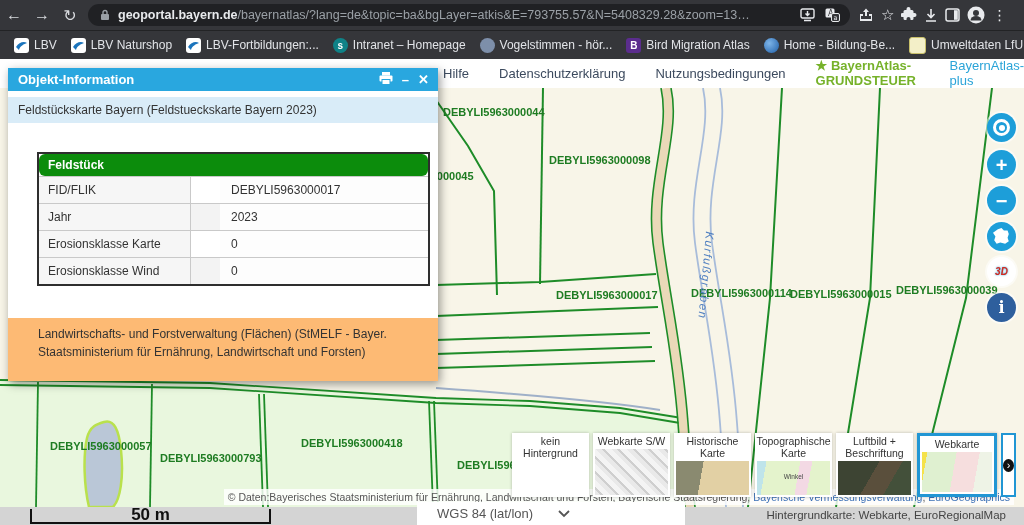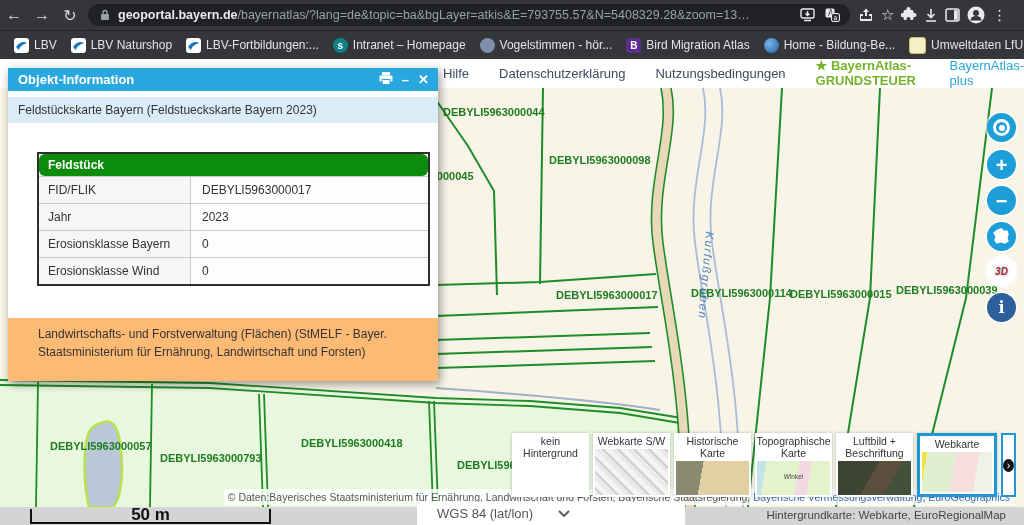--- a/index.html
+++ b/index.html
@@ -37,21 +37,21 @@
   
   .panel{left:8px;top:68px;width:430px;height:313px;background:#fff;z-index:18;
          box-shadow:2px 3px 9px rgba(0,0,0,.4);font-size:12px;color:#333;}
   .panel-head{height:23px;background:#29a7df;color:#fff;display:flex;align-items:center;
               font-size:13px;font-weight:bold;padding-left:10px;}
   .panel-tools{margin-left:auto;display:flex;align-items:center;gap:9px;padding-right:9px;font-weight:bold;}
   .panel-tools span{cursor:pointer;}
   .layerline{margin-top:6px;background:#d9ecf8;padding:6px 10px;font-size:12px;}
   .ftable{position:absolute;left:29px;top:84px;width:389px;border:2px solid #2e2e2e;}
   .ftable .hd{background:#0c8c0c;color:#fff;font-weight:bold;height:22px;line-height:22px;padding-left:9px;border-radius:6px;}
-  .frow{display:flex;height:26px;line-height:26px;border-top:1px solid #c9c9c9;}
+  .frow{display:flex;height:26px;line-height:26px;border-top:1px solid #c9c9c9;gap:29px;}
   .frow .k{width:142px;padding-left:9px;border-right:1px solid #c9c9c9;background:#f6f6f6;}
   .frow .v{flex:1;padding-left:11px;background:#fdfdfd;}
   .srcline{position:absolute;left:0;top:250px;width:430px;box-sizing:border-box;
            background:#fdba74;padding:7px 14px 20px 30px;line-height:1.5;}
 
   
   .ctl{position:absolute;left:987px;width:29px;height:29px;border-radius:50%;background:#1d9ed9;z-index:16;
        display:flex;align-items:center;justify-content:center;color:#fff;cursor:pointer;
        box-shadow:0 0 0 2px rgba(255,255,255,.55);}
   .ctl.white{background:#fff;}
@@ -283,21 +283,21 @@
       <div class="hd">Feldstück</div>
       <div class="frow">
         <span class="k">FID/FLIK</span>
         <span class="v">DEBYLI5963000017</span>
         </div>
       <div class="frow" style="background:#f3f3f3;">
         <span class="k">Jahr</span>
         <span class="v">2023</span>
         </div>
       <div class="frow">
-        <span class="k">Erosionsklasse Bayern</span>
+        <span class="k">Erosionsklasse Karte</span>
         <span class="v">0</span>
         </div>
       <div class="frow" style="background:#f3f3f3;">
         <span class="k">Erosionsklasse Wind</span>
         <span class="v">0</span>
         </div>
     </div>
     <div class="srcline">Landwirtschafts- und Forstverwaltung (Flächen) (StMELF - Bayer. Staatsministerium für Ernährung, Landwirtschaft und Forsten)</div>
   </div>
 

